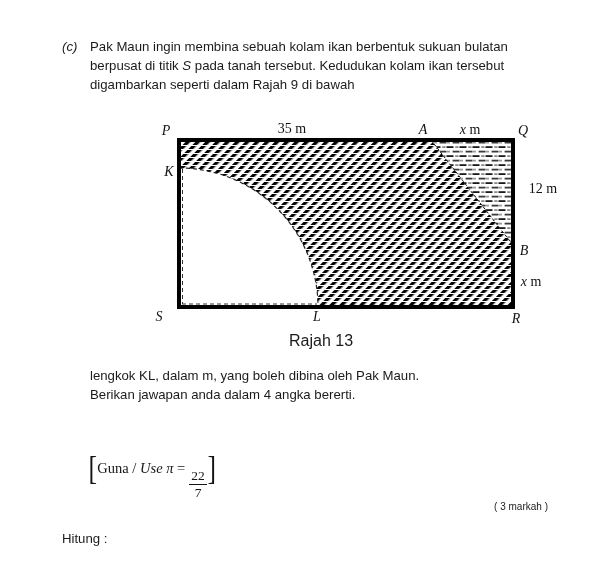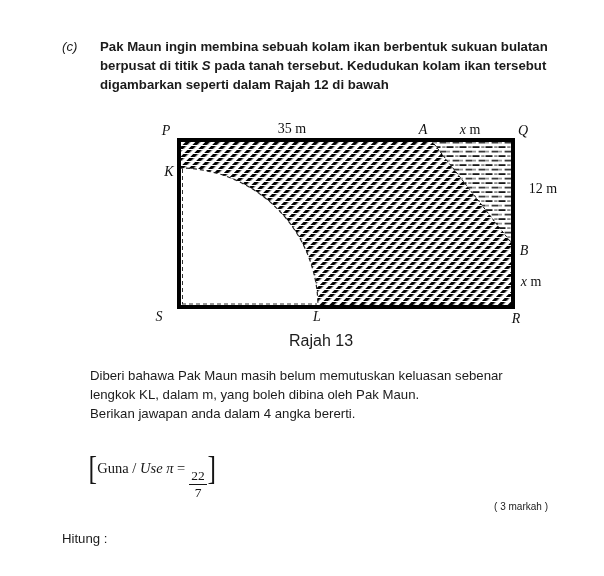--- a/index.html
+++ b/index.html
@@ -38,24 +38,24 @@
   .answer{position:absolute;left:62px;top:531px;font-size:13.2px;}
   svg{display:block;}
 </style>
 </head>
 <body>
 
 <div class="page">
 
   <div class="abs q-label" style="left:62px;top:39px;">(c)</div>
 
-  <div class="abs para" style="left:100px;top:37px;font-weight:bold;">
+  <div class="abs para" style="left:90px;top:37px;">
     <div class="line">Pak Maun ingin membina sebuah kolam ikan berbentuk sukuan bulatan</div>
     <div class="line"><span>berpusat di titik </span><span class="it">S</span><span> pada tanah tersebut. Kedudukan kolam ikan tersebut</span></div>
-    <div class="line">digambarkan seperti dalam Rajah 12 di bawah</div>
+    <div class="line">digambarkan seperti dalam Rajah 9 di bawah</div>
   </div>
 
   <div class="abs" style="left:160px;top:118px;width:400px;height:200px;">
     <svg width="400" height="200" viewBox="0 0 400 200">
       <defs>
         <pattern id="hatch" patternUnits="userSpaceOnUse" width="7" height="7" patternTransform="rotate(45)">
           <rect width="7" height="7" fill="#ffffff"></rect>
           <rect width="3.4" height="7" fill="#000000"></rect>
         </pattern>
         <pattern id="rows" patternUnits="userSpaceOnUse" width="4" height="4">
@@ -95,21 +95,20 @@
   <span class="flabel" style="left:516px;top:319px;">R</span>
 
   <span class="flabel fdim" style="left:292px;top:129px;">35 m</span>
   <span class="flabel" style="left:470px;top:130px;"><span>x</span><span class="rm"> m</span></span>
   <span class="flabel fdim" style="left:543px;top:189px;">12 m</span>
   <span class="flabel" style="left:531px;top:282px;"><span>x</span><span class="rm"> m</span></span>
 
   <div class="caption">Rajah 13</div>
 
   <div class="abs para" style="left:90px;top:366px;">
-    <div class="line">Diberi bahawa Pak Maun masih belum memutuskan keluasan sebenar</div>
     <div class="line">lengkok KL, dalam m, yang boleh dibina oleh Pak Maun.</div>
     <div class="line">Berikan jawapan anda dalam 4 angka bererti.</div>
   </div>
 
   <div class="formula">
     <span class="bracket">[</span>
     <span><span>Guna / </span><span class="it">Use π</span><span> = </span></span>
     <span class="frac">
       <span class="num">22</span>
       <span class="den">7</span>

